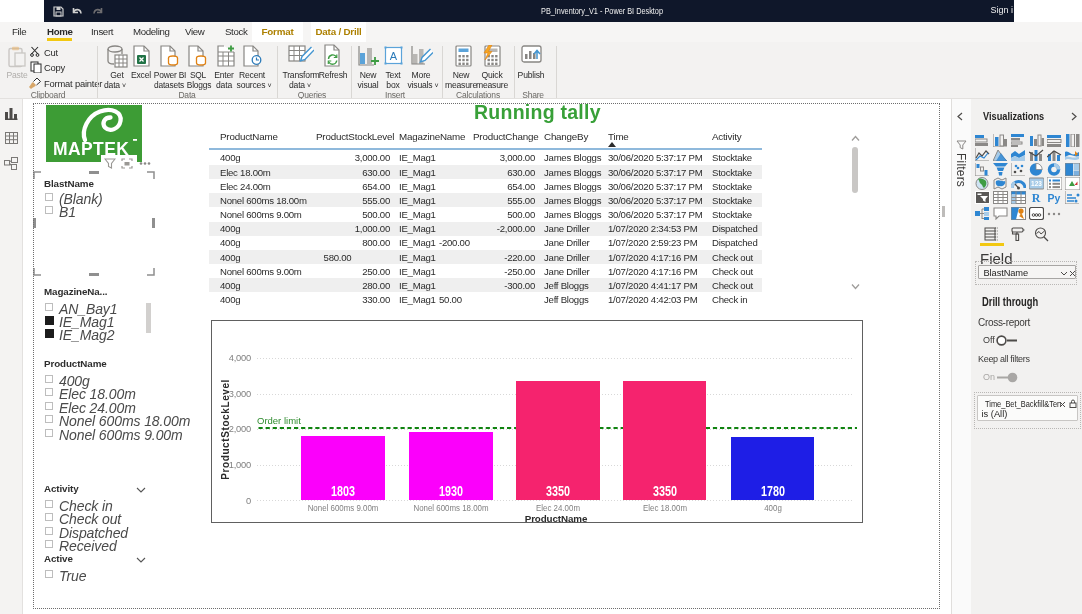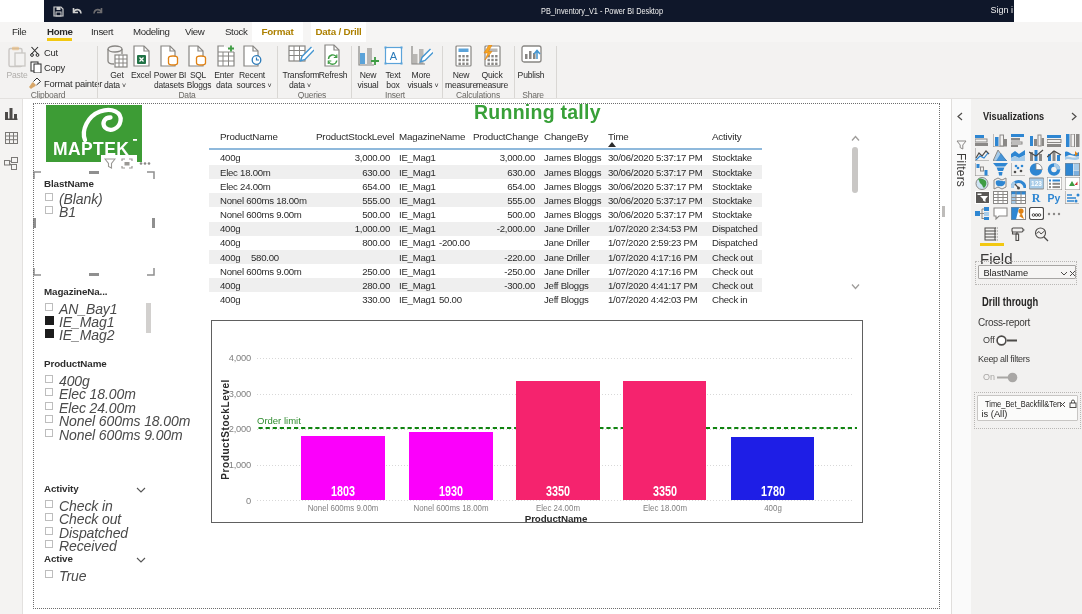--- a/index.html
+++ b/index.html
@@ -405,21 +405,21 @@
       <div class="tcell" style="left:11px">400g</div>
       <div class="tcell" style="left:60px;width:121px;text-align:right">800.00</div>
       <div class="tcell" style="left:190px">IE_Mag1</div>
       <div class="tcell" style="left:230px;width:96px;text-align:left">-200.00</div>
       <div class="tcell" style="left:335px">Jane Driller</div>
       <div class="tcell" style="left:399px">1/07/2020 2:59:23 PM</div>
       <div class="tcell" style="left:503px">Dispatched</div>
     </div>
   <div class="trow" style="top:250.0px;background:#efefef;">
       <div class="tcell" style="left:11px">400g</div>
-      <div class="tcell" style="left:42px;width:121px;text-align:left">580.00</div>
+      <div class="tcell" style="left:68px;width:121px;text-align:center">580.00</div>
       <div class="tcell" style="left:190px">IE_Mag1</div>
       <div class="tcell" style="left:230px;width:96px;text-align:right">-220.00</div>
       <div class="tcell" style="left:335px">Jane Driller</div>
       <div class="tcell" style="left:399px">1/07/2020 4:17:16 PM</div>
       <div class="tcell" style="left:503px">Check out</div>
     </div>
   <div class="trow" style="top:264.2px;">
       <div class="tcell" style="left:11px">Nonel 600ms 9.00m</div>
       <div class="tcell" style="left:60px;width:121px;text-align:right">250.00</div>
       <div class="tcell" style="left:190px">IE_Mag1</div>

